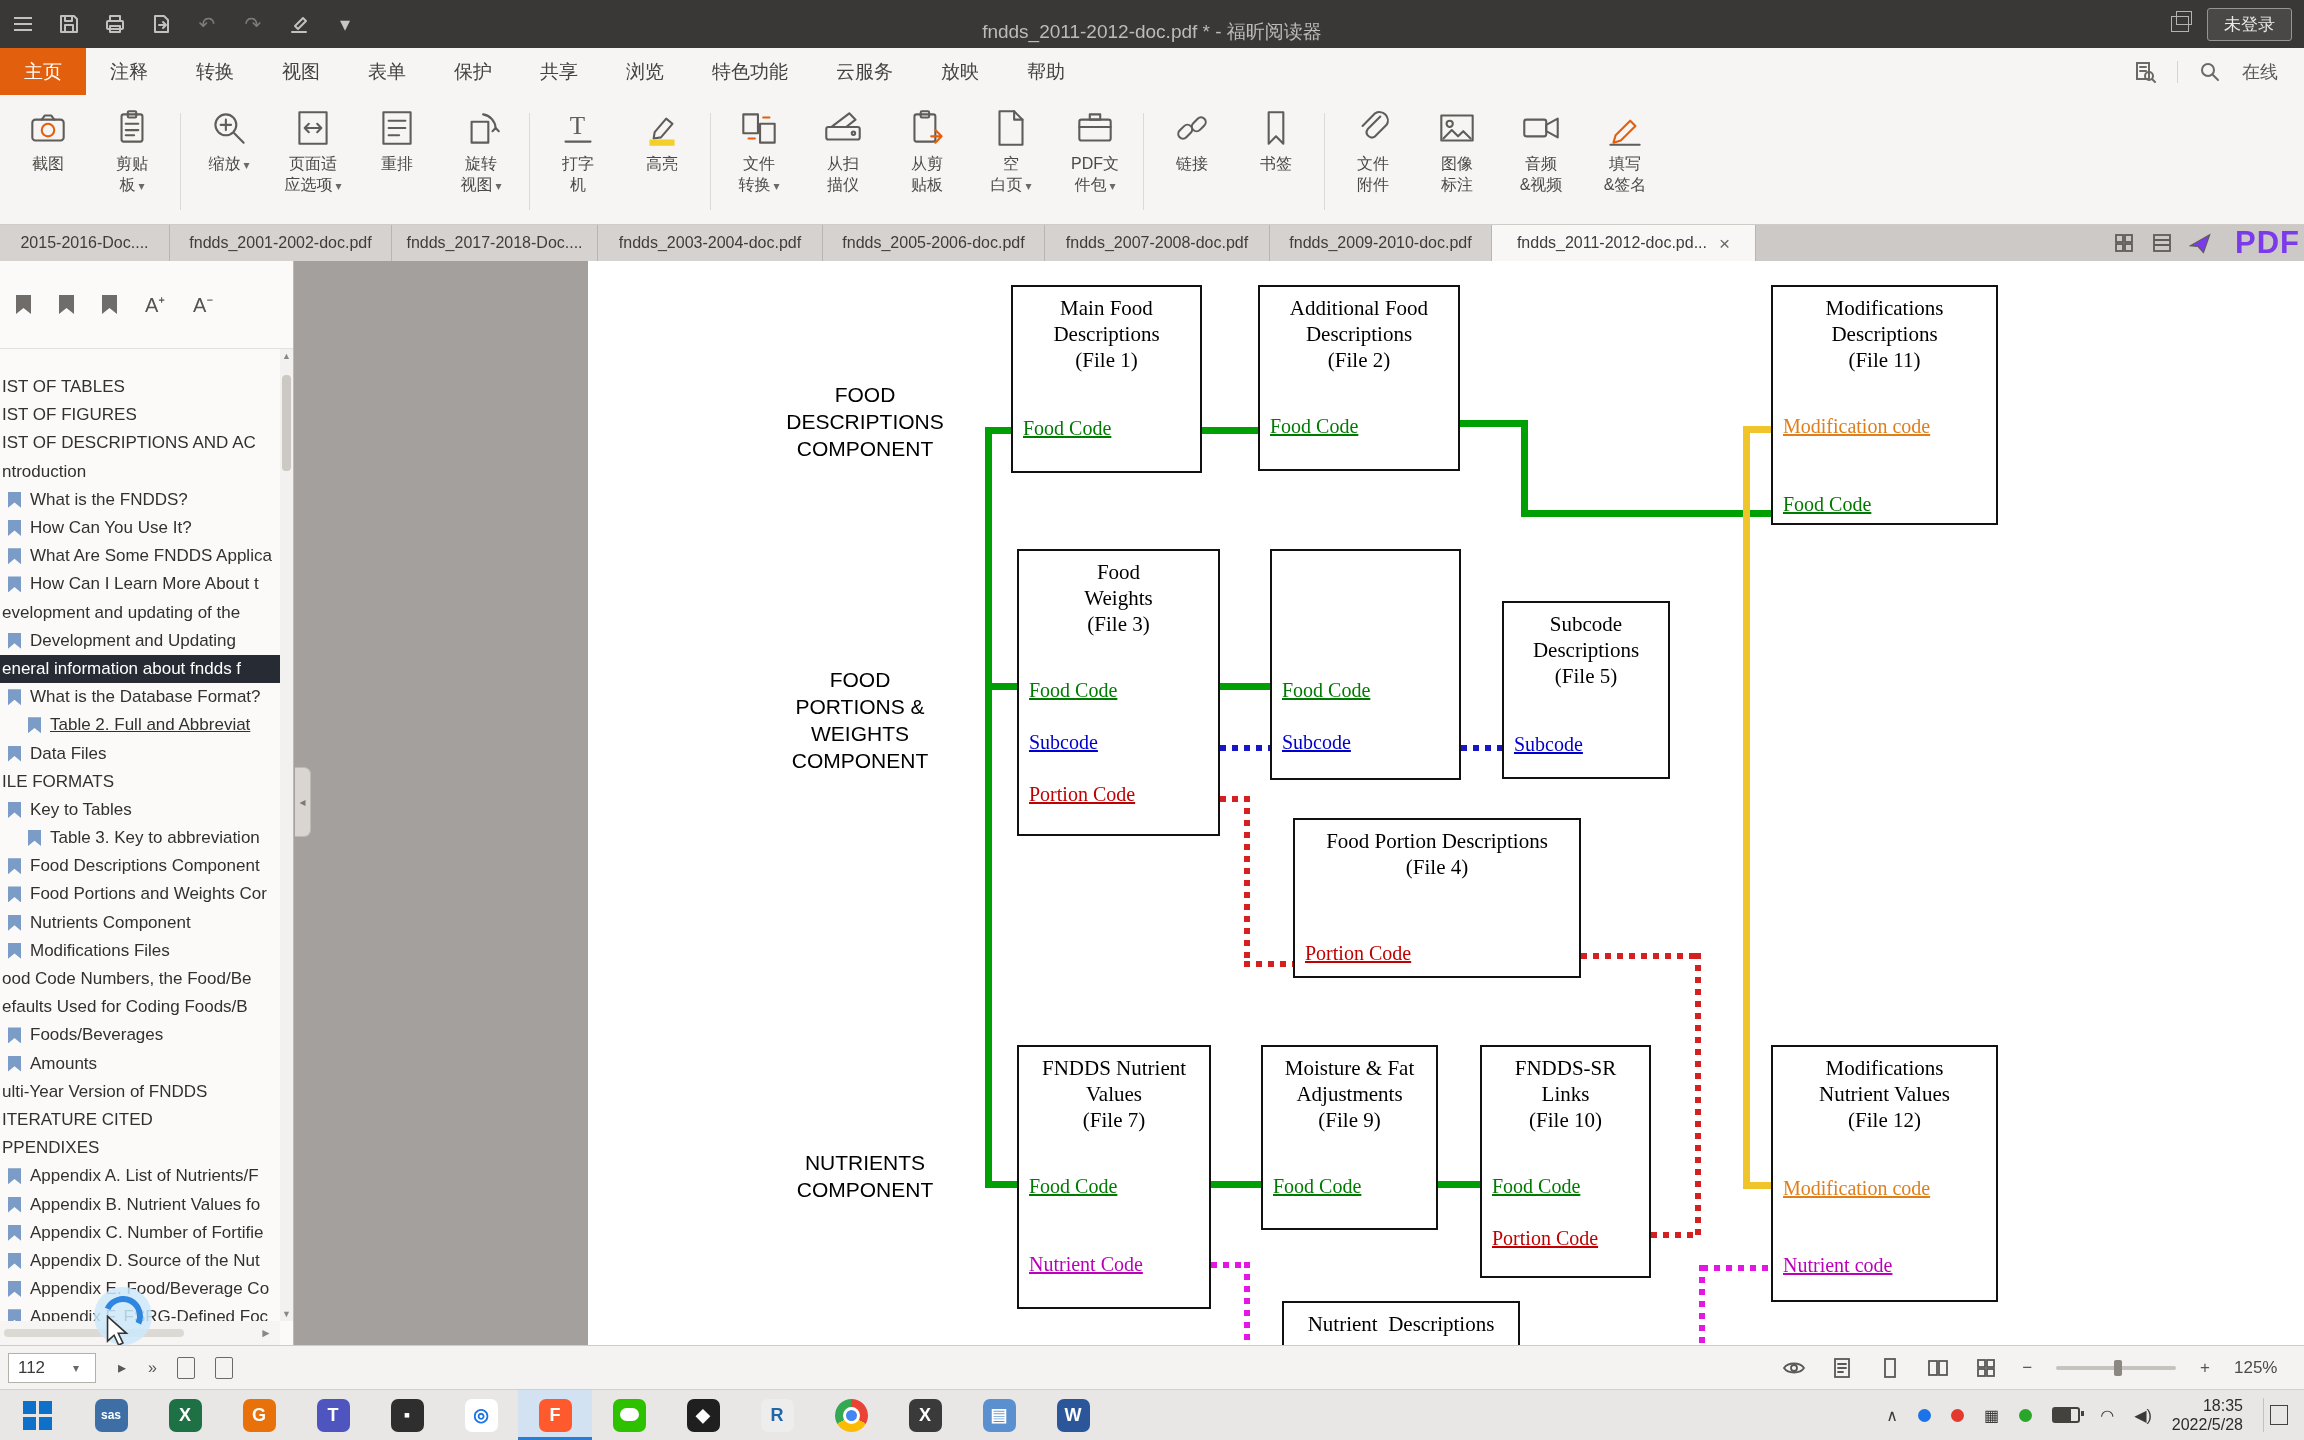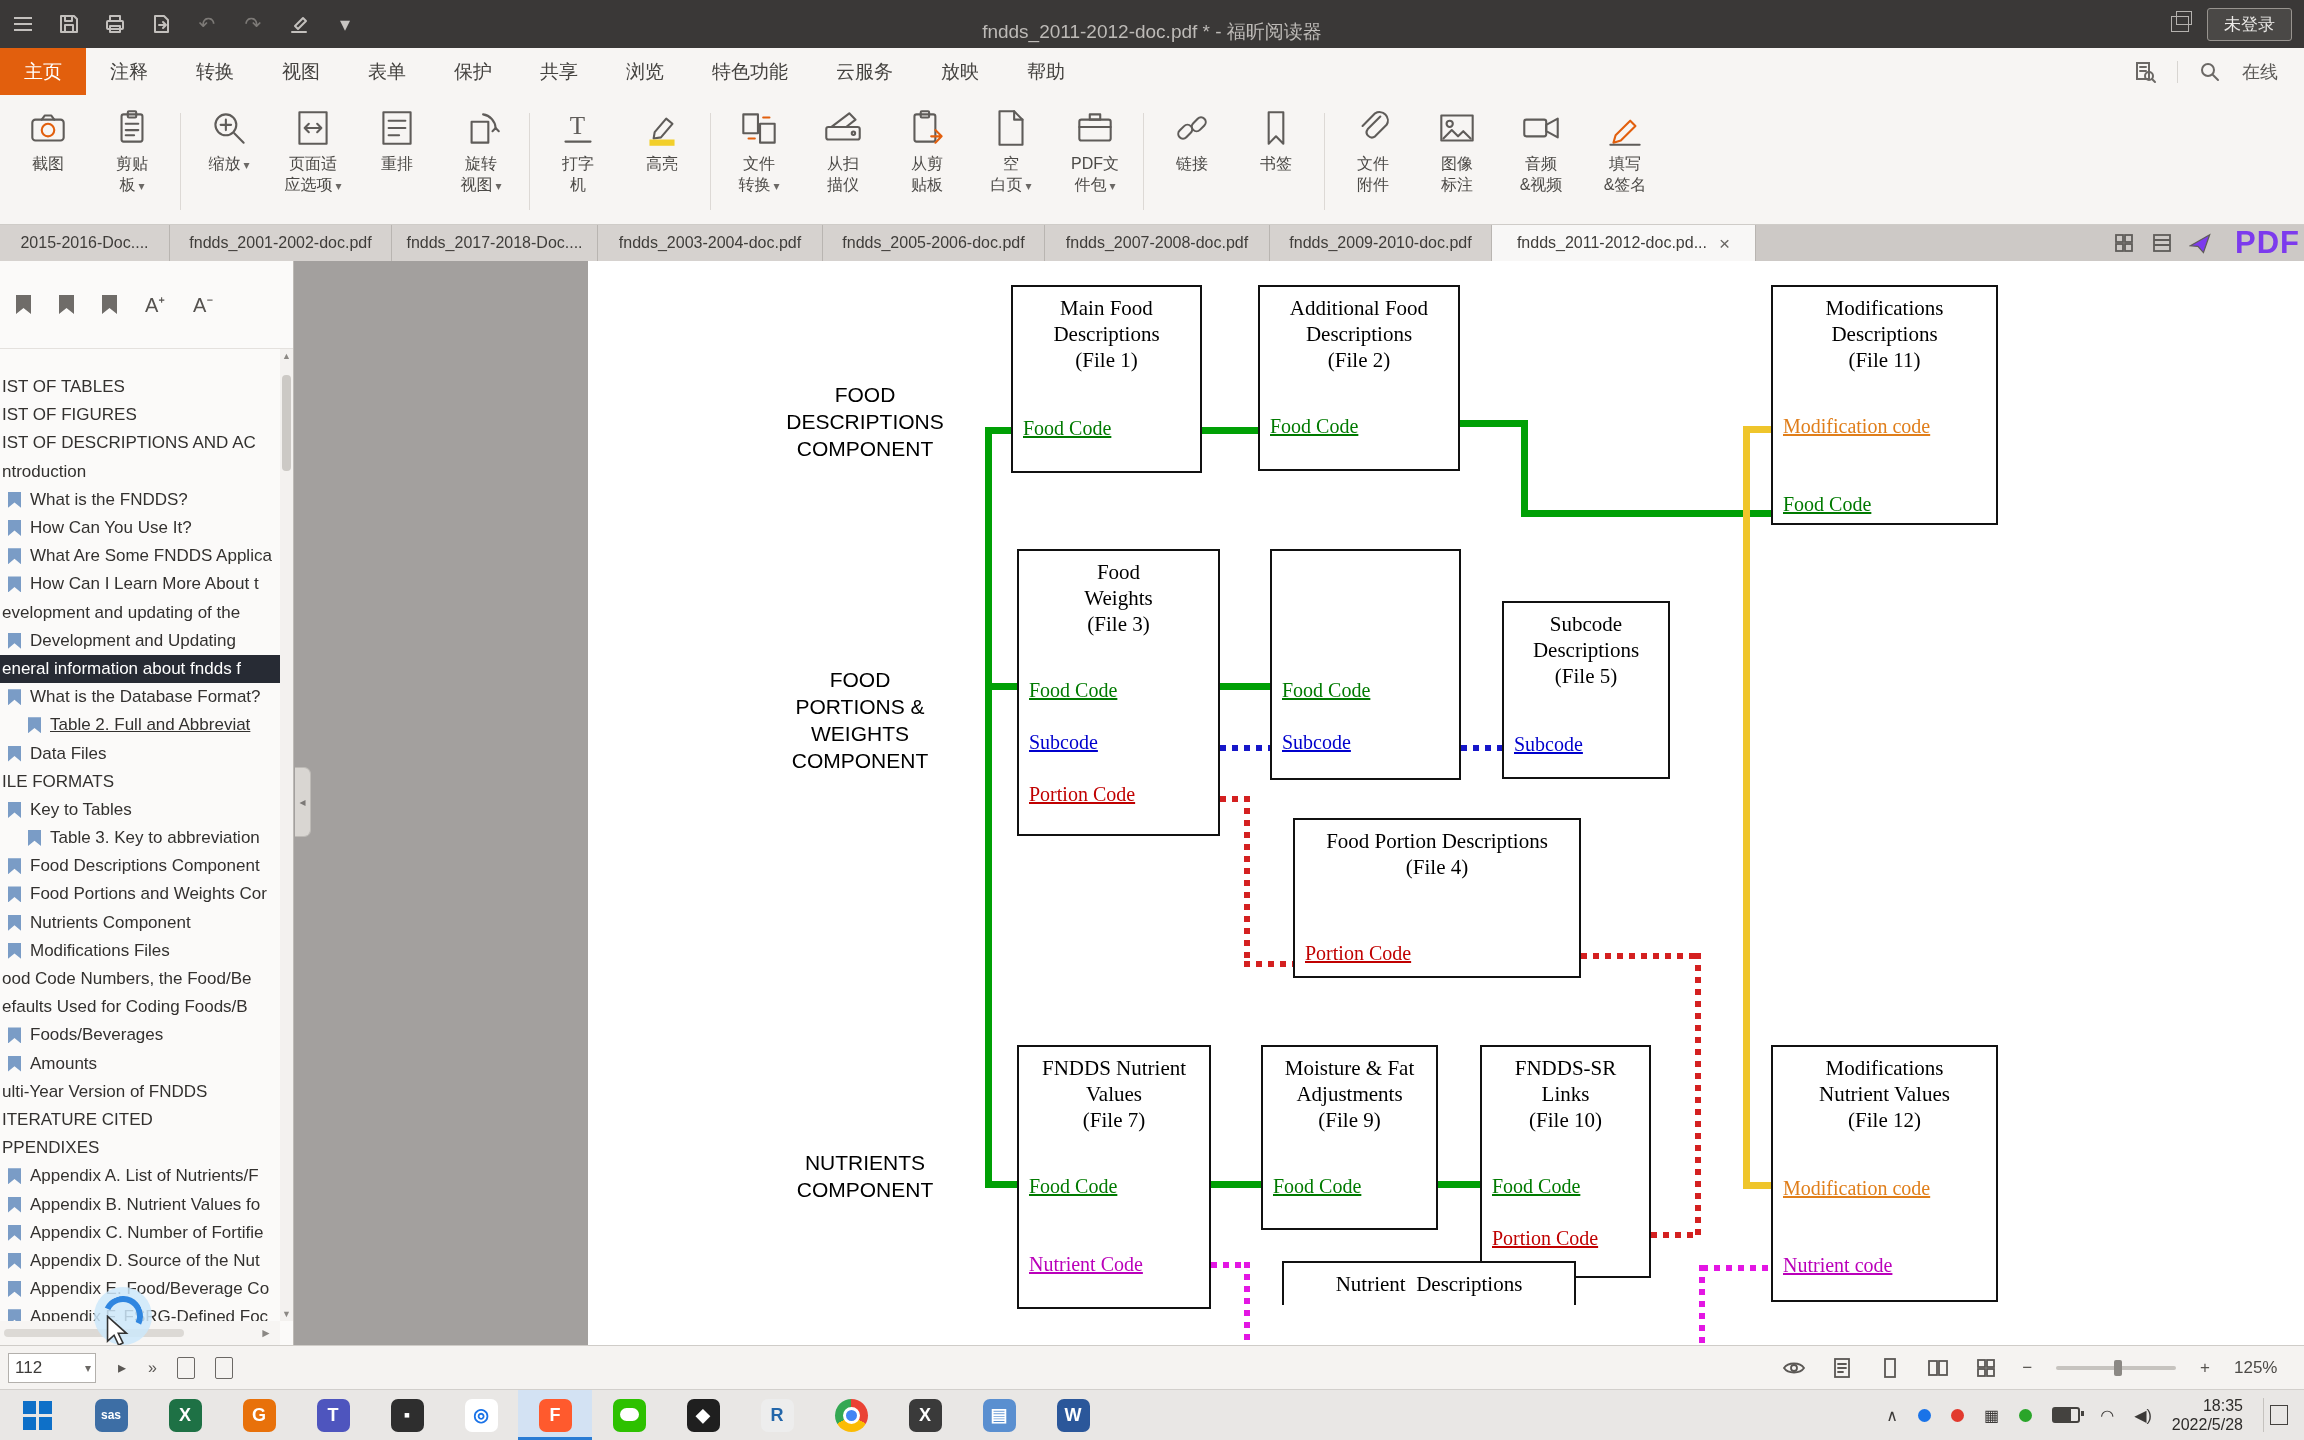--- a/index.html
+++ b/index.html
@@ -84,21 +84,21 @@
   .h-dot-red{height:6px;background:repeating-linear-gradient(to right,var(--line_red) 0 6px,transparent 6px 12px)}
   .v-dot-red{width:6px;background:repeating-linear-gradient(to bottom,var(--line_red) 0 6px,transparent 6px 12px)}
   .h-dot-mag{height:6px;background:repeating-linear-gradient(to right,var(--line_magenta) 0 6px,transparent 6px 12px)}
   .v-dot-mag{width:6px;background:repeating-linear-gradient(to bottom,var(--line_magenta) 0 6px,transparent 6px 12px)}
   
   .spin-bg{position:absolute;left:94px;top:1026px;width:58px;height:58px;border-radius:50%;background:rgba(205,232,250,.85)}
   .spin{position:absolute;left:103px;top:1035px;width:40px;height:40px;border-radius:50%;border:6px solid #2f86e0;border-left-color:transparent;border-bottom-color:transparent;transform:rotate(-20deg);box-sizing:border-box}
   .cursor{position:absolute;left:104px;top:1054px}
   
   .statusbar{position:absolute;left:0;top:1345px;width:100%;height:44px;background:#f5f3f1;border-top:1px solid #cfccc8;display:flex;align-items:center;color:#56534f;font-size:17px;box-sizing:border-box}
-  .page-box{width:88px;height:30px;background:#fff;border:1px solid #b3b0ac;margin-left:8px;display:flex;align-items:center;justify-content:space-between;padding:0 4px;box-sizing:border-box}
+  .page-box{width:88px;height:30px;background:#fff;border:1px solid #b3b0ac;margin-left:8px;display:flex;align-items:center;justify-content:flex-end;padding:0 16px;box-sizing:border-box}
   .page-box input{border:none;outline:none;width:50px;font-size:17px;color:#3c3a38;font-family:"Liberation Sans",sans-serif}
   .sbar-glyph{margin-left:22px;font-size:16px;color:#5a5754}
   .sbar-pageic{margin-left:20px;width:16px;height:20px;border:1.6px solid #6b6865;border-radius:2px}
   .sbar-pageic.fold{position:relative}
   .status-right{margin-left:auto;display:flex;align-items:center;gap:24px;padding-right:16px}
   .status-right svg{width:24px;height:24px}
   .status-right svg *{stroke:#5a5754;stroke-width:1.8;fill:none;stroke-linecap:round}
   .zoom-track{width:120px;height:4px;background:#c6c3bf;border-radius:2px;position:relative}
   .zoom-thumb{position:absolute;left:58px;top:-6px;width:8px;height:16px;background:#8b8884;border-radius:2px}
   .zoom-label{min-width:54px;color:#4c4a47}
@@ -690,21 +690,21 @@
       <a class="dlink" style="top: 128px; color: rgb(0, 122, 0);">Food Code</a>
       <a class="dlink" style="top: 180px; color: rgb(192, 0, 0);">Portion Code</a>
     </div>
     <div class="dbox" style="left:1183px;top:784px;width:227px;height:257px">
       <div class="tt">Modifications
 Nutrient Values
 (File 12)</div>
       <a class="dlink" style="top: 130px; color: rgb(224, 126, 26);">Modification code</a>
       <a class="dlink" style="top: 207px; color: rgb(186, 0, 186);">Nutrient code</a>
     </div>
-    <div class="dbox" style="left:694px;top:1000px;width:294px;height:44px;border-bottom:none">
+    <div class="dbox" style="left:694px;top:1040px;width:238px;height:44px;border-bottom:none">
       <div class="tt">Nutrient  Descriptions</div>
     </div>
   </div>
 
   <div class="spin-bg"></div>
   <div class="spin"></div>
   <svg class="cursor" width="28" height="34" viewBox="0 0 18 26">
     <path d="M1 1 L1 20 L6 15.5 L9.5 23 L12.8 21.4 L9.2 14 L15.5 14 Z" fill="#ffffff" stroke="#333333" stroke-width="1.2"></path>
   </svg>
 </div>

